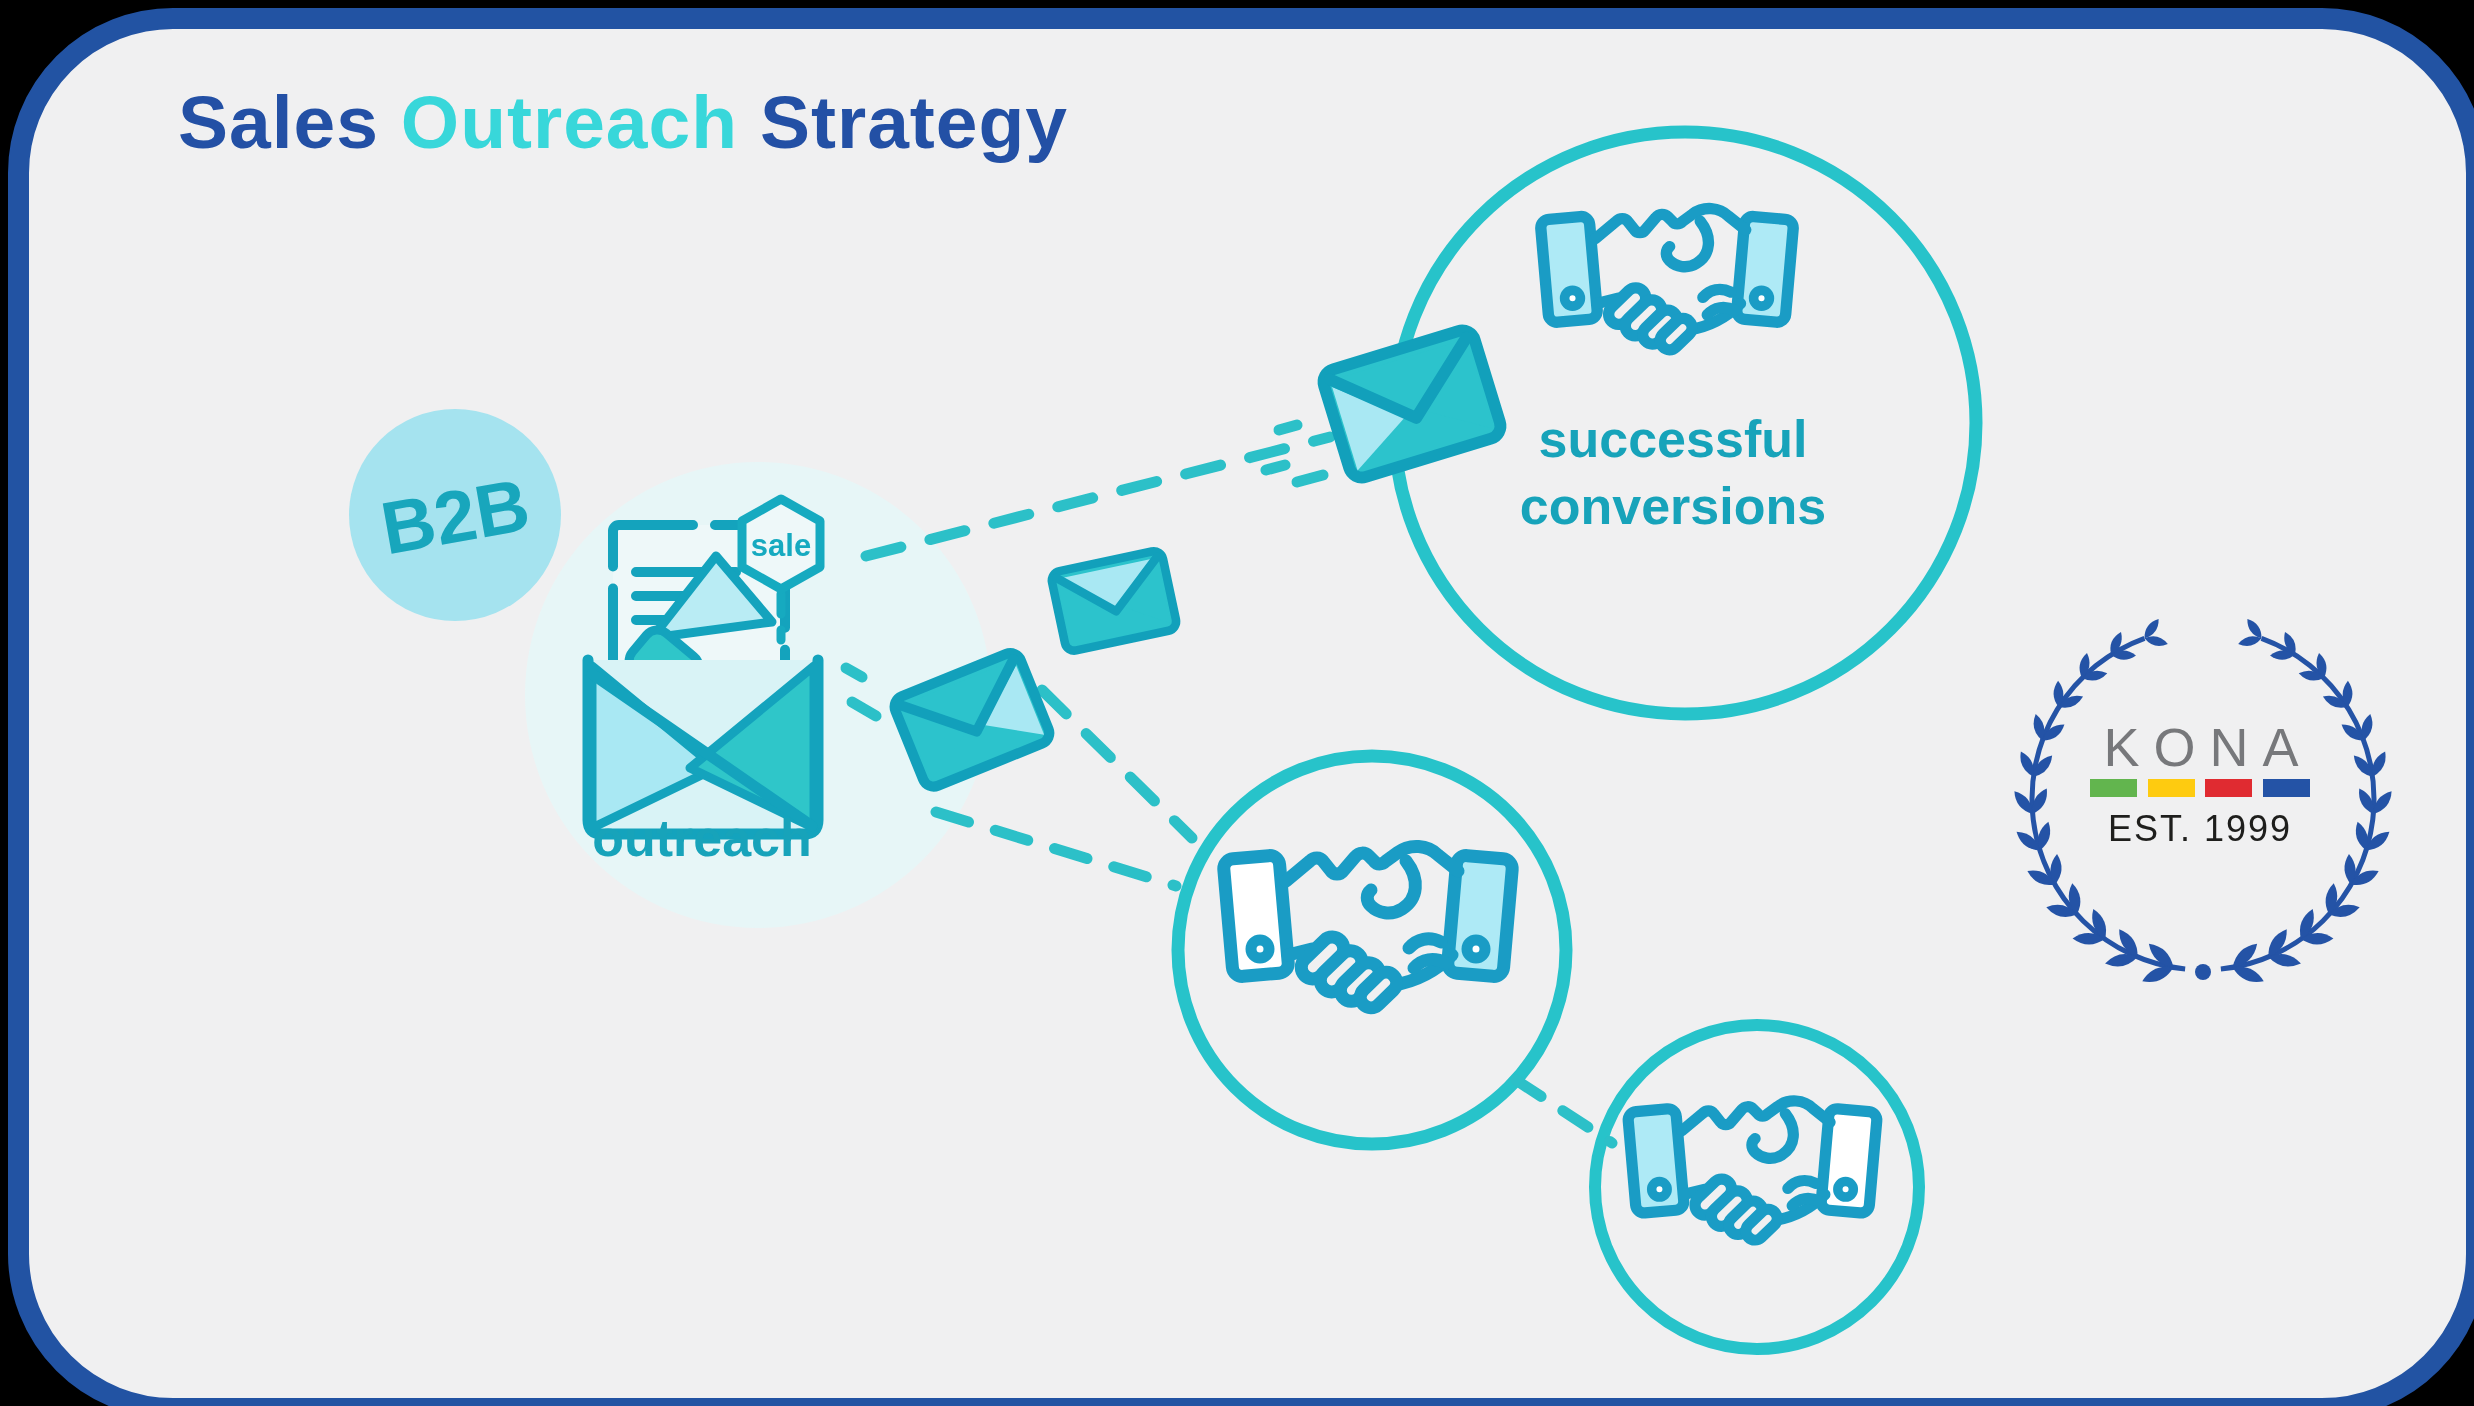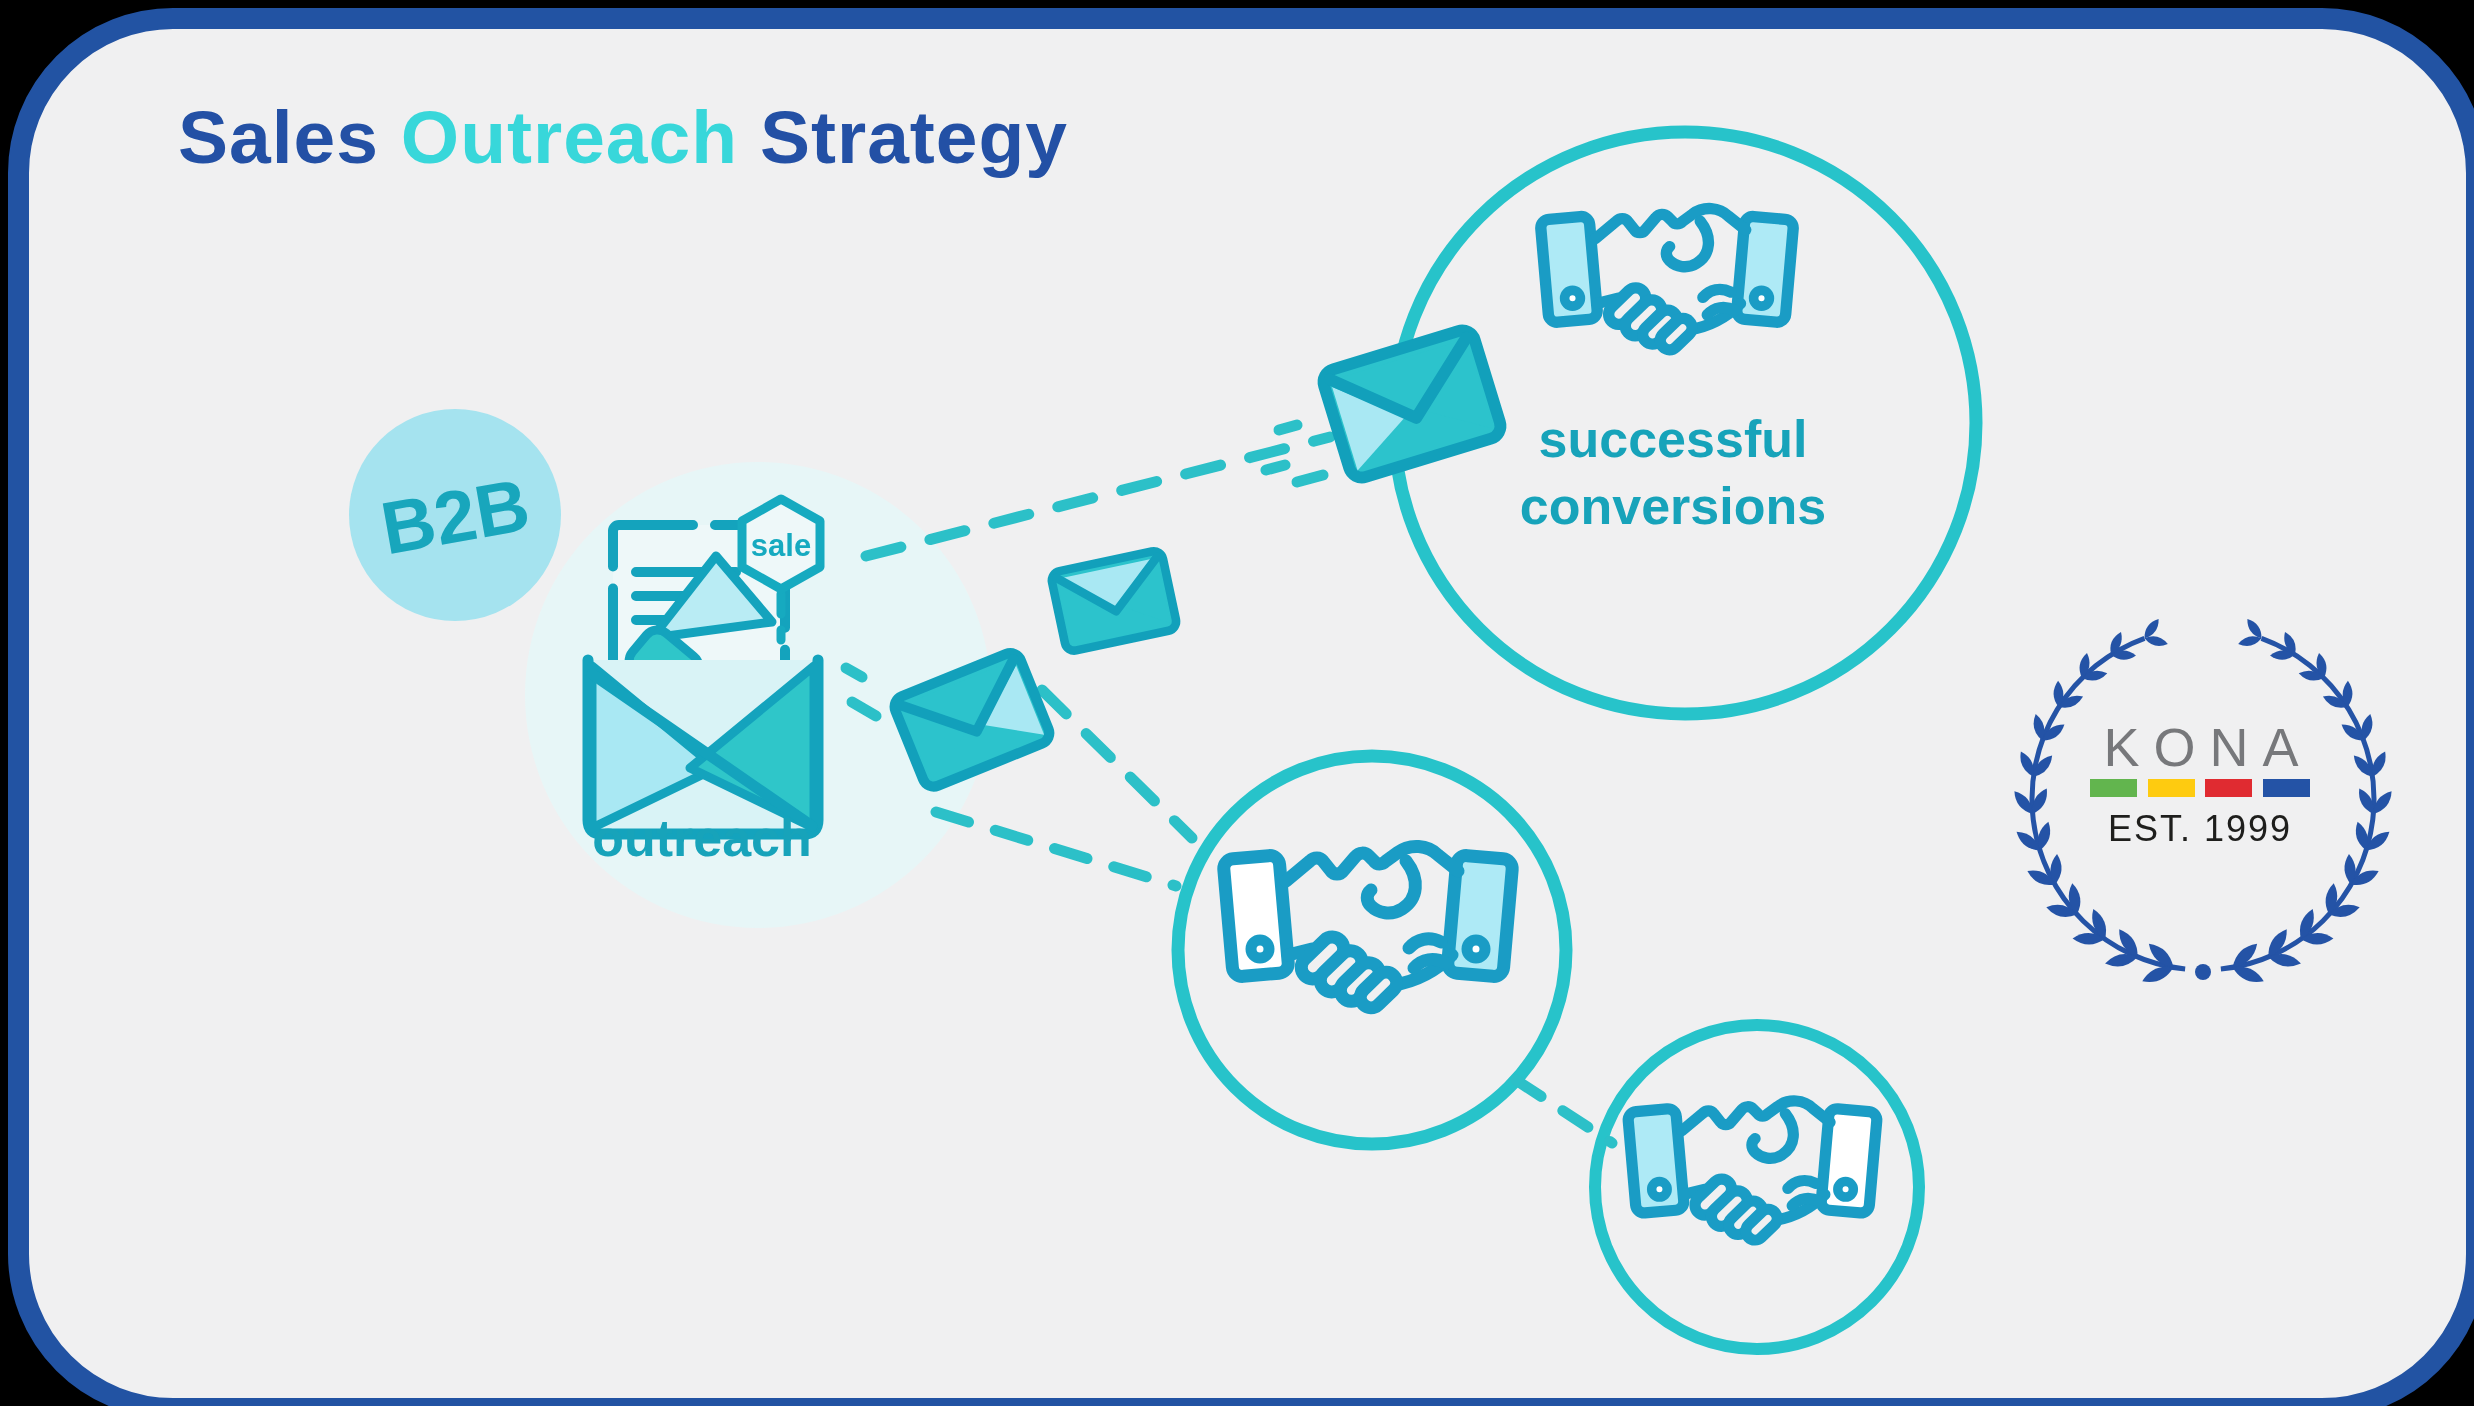--- a/index.html
+++ b/index.html
@@ -1,21 +1,21 @@
 <!DOCTYPE html>
 <html><head>
 <meta charset="utf-8">
 <style>
   html,body{margin:0;padding:0;background:#000;}
   .stage{position:relative;width:2474px;height:1406px;background:#000;overflow:hidden;
          font-family:"Liberation Sans",sans-serif;}
   .panel{position:absolute;left:8px;top:8px;width:2437px;height:1369px;
          background:#f0f0f1;border:21px solid #2253a3;border-radius:165px;}
   .art{position:absolute;left:0;top:0;width:2474px;height:1406px;}
-  .title{position:absolute;left:178px;top:94px;margin:0;font-size:75px;font-weight:600;
+  .title{position:absolute;left:178px;top:79px;margin:0;font-size:75px;font-weight:600;
          letter-spacing:1px;color:#2350a5;white-space:nowrap;}
   .title .navy{color:#2350a5;}
   .title .turquoise{color:#38d7da;}
   text{font-family:"Liberation Sans",sans-serif;}
   .label-teal{fill:#17a3ba;font-weight:bold;}
   .hand{stroke:#1a9cc5;stroke-width:13;stroke-linecap:round;stroke-linejoin:round;fill:none;}
 </style>
 </head>
 <body>
 

